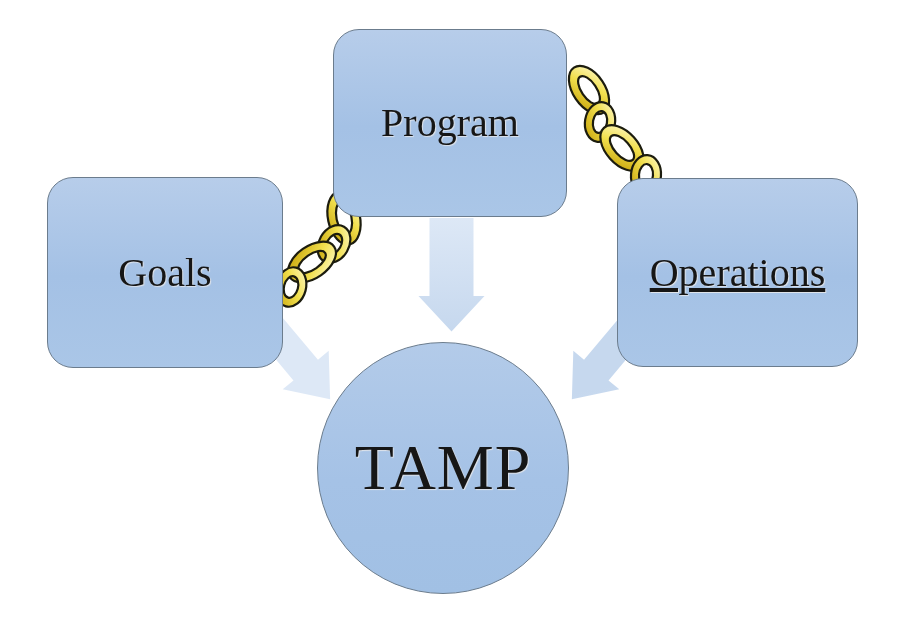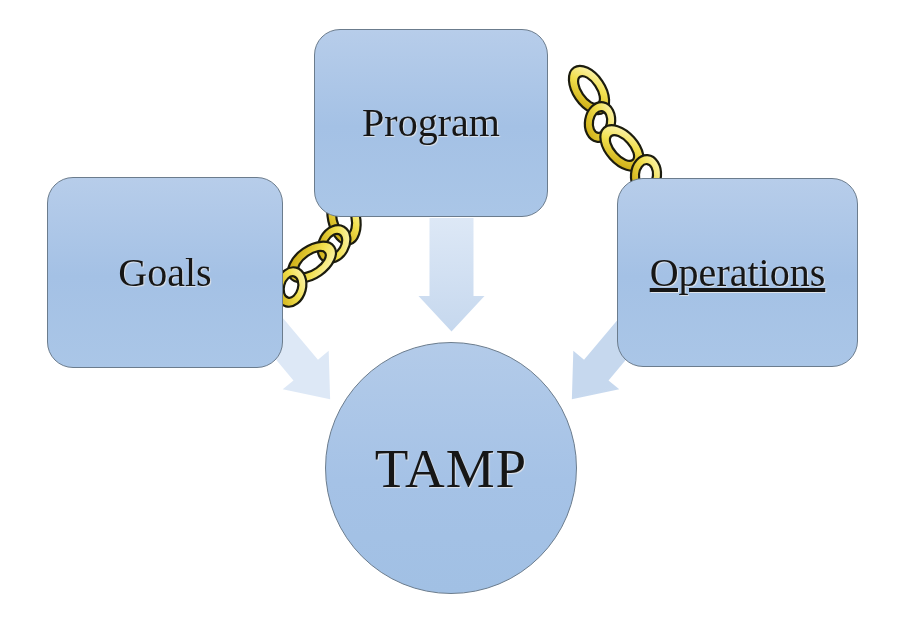--- a/index.html
+++ b/index.html
@@ -21,28 +21,28 @@
     background:linear-gradient(180deg,#b7cdea 0%, #a4c1e5 52%, #aac6e7 100%);
     display:flex;
     align-items:center;
     justify-content:center;
     color:#161616;
     text-shadow:1px 1px 1px rgba(225,229,234,0.95);
   }
   .node .label{line-height:1;}
   #node-goals{left:47px;top:177px;width:236px;height:191px;font-size:40px;text-align:right;}
   #node-program-strategies{
-    left:314px;top:29px;width:234px;height:188px;font-size:40px;
+    left:333px;top:29px;width:234px;height:188px;font-size:40px;
     flex-direction:column;
   }
   #node-operations{left:617px;top:178px;width:241px;height:189px;font-size:40px;text-decoration:underline;}
   #node-tamp{
-    left:325px;top:342px;width:252px;height:252px;
+    left:317px;top:342px;width:252px;height:252px;
     border-radius:50%;
-    font-size:55px;letter-spacing:1px;
+    font-size:64px;letter-spacing:1px;
     background:linear-gradient(180deg,#b3cbe9 0%, #a5c2e6 55%, #a1c0e4 100%);
   }
   .chain-link{stroke:#1c1c0e;stroke-width:2.2;fill-rule:evenodd;}
 </style>
 </head>
 <body>
 
 <div class="stage">
 
   <svg class="layer connector-layer" viewBox="0 0 902 624">

